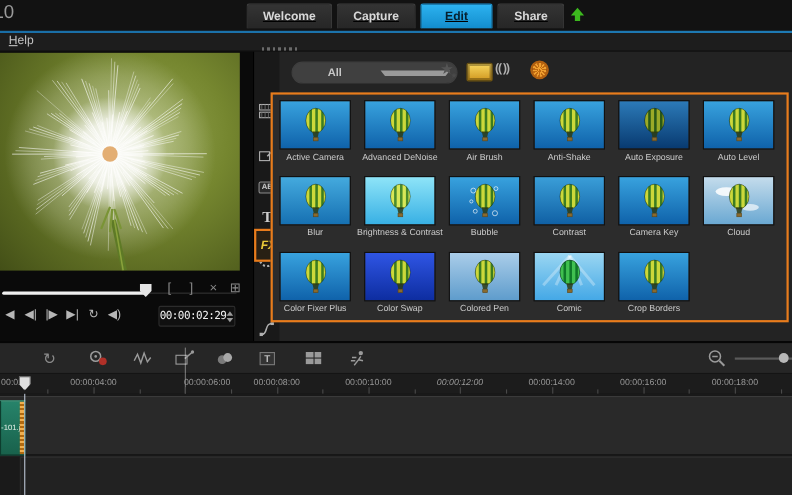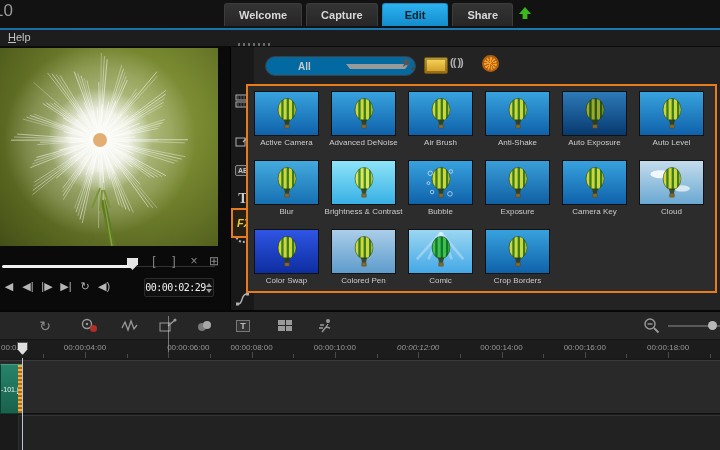--- a/index.html
+++ b/index.html
@@ -3,21 +3,21 @@
 <meta charset="utf-8">
 <style>
   html,body{margin:0;padding:0;}
   body{width:720px;height:450px;overflow:hidden;background:#181818;
        font-family:"Liberation Sans",sans-serif;-webkit-font-smoothing:antialiased;}
   .stage{position:relative;width:720px;height:450px;background:#1b1b1b;overflow:hidden;}
 
   
   .titlebar{position:absolute;left:0;top:0;width:720px;height:28px;background:#121212;}
   .app-title{position:absolute;left:-6px;top:1px;font-size:17px;color:#9a9a9a;}
-  .tab-strip{position:absolute;left:224px;top:3px;height:23px;display:flex;gap:4px;}
+  .tab-strip{position:absolute;left:224px;top:3px;height:23px;display:flex;gap:4px;text-decoration:underline;}
   .tab{height:23px;line-height:23px;padding:0 14px;font-size:11px;font-weight:bold;color:#d8d8d8;
        background:linear-gradient(#343434,#262626);border:1px solid #3c3c3c;border-bottom:none;
        border-radius:3px 3px 0 0;box-sizing:border-box;}
   .tab.active{background:linear-gradient(#2db3f0,#128ccc);color:#06202e;padding:0 22px;border-color:#1a8cc8;}
   .share-arrow{position:absolute;left:518px;top:6px;}
   .bluebar{position:absolute;left:0;top:28px;width:720px;height:2px;background:linear-gradient(90deg,#1a6ea6,#1e7ab4);}
 
   
   .menubar{position:absolute;left:0;top:30px;width:720px;height:16px;background:#1d1d1d;border-bottom:1px solid #0c0c0c;padding-left:31px;}
   .menu-item{position:absolute;left:8px;top:1px;font-size:11px;color:#c4c4c4;cursor:default;}
@@ -54,21 +54,21 @@
   .t-glyph{font-family:"Liberation Serif",serif;font-size:14px;font-weight:bold;color:#cccccc;}
   .gear{width:12px;height:12px;border:2px dotted #b0b0b0;border-radius:50%;position:relative;}
   .gear::after{content:"";position:absolute;left:3px;top:3px;width:2px;height:2px;background:#b0b0b0;border-radius:50%;}
   .fx-btn{position:absolute;left:0;top:161px;width:22px;height:26px;border:2px solid #e87c1c;background:#282014;
      display:flex;align-items:center;justify-content:center;font-size:11px;font-weight:bold;font-style:italic;color:#e8c838;}
 
   
   .fx-panel{position:absolute;left:254px;top:0;width:466px;height:263px;background:#232323;}
   .drag-dots{position:absolute;left:-16px;top:-4px;width:34px;height:3px;
      background:repeating-linear-gradient(90deg,#6a6a6a 0 2px,transparent 2px 5px);}
-  .dropdown{position:absolute;left:11px;top:9px;width:125px;height:18px;background:#0369a1;
+  .dropdown{position:absolute;left:11px;top:9px;width:125px;height:18px;background:#404040;
      border:1px solid #3e3e3e;border-radius:10px;display:flex;align-items:center;padding-left:24px;}
   .dropdown span{flex:1;font-size:10px;font-weight:bold;color:#c8c8c8;padding-left:8px;}
   .dd-arrow{width:0;height:0;border-left:4px solid transparent;border-right:4px solid transparent;border-top:5px solid #9a9a9a;margin-right:6px;}
   .hdr-star{position:absolute;left:146px;top:7px;font-size:14px;color:#555;}
   .hdr-star::after{content:"★";font-size:7px;color:#4a4a4a;position:relative;left:-3px;top:4px;}
   .hdr-film{position:absolute;left:170px;top:10px;width:22px;height:15px;border:1px solid #6e5410;border-radius:2px;
      background:linear-gradient(#f8d860,#d09820);box-shadow:inset 0 0 0 2px rgba(40,30,0,.35);}
   .hdr-audio{position:absolute;left:196px;top:9px;font-size:11px;font-weight:bold;color:#b0b0b0;letter-spacing:-1px;}
   .hdr-badge{position:absolute;left:228px;top:8px;width:17px;height:17px;border-radius:50%;
      border:2px solid #b05f10;box-sizing:border-box;
@@ -585,21 +585,21 @@
                     <rect x="5.2" y="0" width="3.4" height="26" fill="#ccd83a"></rect>
                     <rect x="11.2" y="0" width="3.4" height="26" fill="#ccd83a"></rect>
                     <rect x="17.2" y="0" width="3.4" height="26" fill="#ccd83a"></rect>
                     <rect x="23.2" y="0" width="3.4" height="26" fill="#ccd83a"></rect>
                   </g>
                   <ellipse cx="15" cy="13" rx="10" ry="12.5" fill="none" stroke="rgba(0,0,0,.35)" stroke-width="1"></ellipse>
                   <polygon points="11.5,24 18.5,24 17,30 13,30" fill="rgba(45,60,20,.85)"></polygon>
                   <rect x="12.6" y="30" width="4.8" height="3.6" fill="#8a6a2c" stroke="#5a4418" stroke-width="0.6"></rect>
                 </svg>
               </div>
-              <div class="fx-label">Exposure</div>
+              <div class="fx-label">Contrast</div>
             </div>
             <div class="fx-cell">
               <div class="fx-thumb" style="background: linear-gradient(rgb(56, 162, 222), rgb(15, 98, 170));">
                 <svg viewBox="0 0 30 38" class="bal">
                   <defs>
                     <clipPath id="bc10">
                       <ellipse cx="15" cy="13" rx="10" ry="12.5"></ellipse>
                     </clipPath>
                   </defs>
                   <g clip-path="url(#bc10)">
@@ -632,20 +632,42 @@
                     <rect x="11.2" y="0" width="3.4" height="26" fill="#ccd83a"></rect>
                     <rect x="17.2" y="0" width="3.4" height="26" fill="#ccd83a"></rect>
                     <rect x="23.2" y="0" width="3.4" height="26" fill="#ccd83a"></rect>
                   </g>
                   <ellipse cx="15" cy="13" rx="10" ry="12.5" fill="none" stroke="rgba(0,0,0,.35)" stroke-width="1"></ellipse>
                   <polygon points="11.5,24 18.5,24 17,30 13,30" fill="rgba(45,60,20,.85)"></polygon>
                   <rect x="12.6" y="30" width="4.8" height="3.6" fill="#8a6a2c" stroke="#5a4418" stroke-width="0.6"></rect>
                 </svg>
               </div>
               <div class="fx-label">Cloud</div>
+            </div>
+            <div class="fx-cell">
+              <div class="fx-thumb" style="background: linear-gradient(rgb(56, 162, 222), rgb(15, 98, 170));">
+                <svg viewBox="0 0 30 38" class="bal">
+                  <defs>
+                    <clipPath id="bc12">
+                      <ellipse cx="15" cy="13" rx="10" ry="12.5"></ellipse>
+                    </clipPath>
+                  </defs>
+                  <g clip-path="url(#bc12)">
+                    <rect x="0" y="0" width="30" height="26" fill="#3c7c20"></rect>
+                    <rect x="5.2" y="0" width="3.4" height="26" fill="#ccd83a"></rect>
+                    <rect x="11.2" y="0" width="3.4" height="26" fill="#ccd83a"></rect>
+                    <rect x="17.2" y="0" width="3.4" height="26" fill="#ccd83a"></rect>
+                    <rect x="23.2" y="0" width="3.4" height="26" fill="#ccd83a"></rect>
+                  </g>
+                  <ellipse cx="15" cy="13" rx="10" ry="12.5" fill="none" stroke="rgba(0,0,0,.35)" stroke-width="1"></ellipse>
+                  <polygon points="11.5,24 18.5,24 17,30 13,30" fill="rgba(45,60,20,.85)"></polygon>
+                  <rect x="12.6" y="30" width="4.8" height="3.6" fill="#8a6a2c" stroke="#5a4418" stroke-width="0.6"></rect>
+                </svg>
+              </div>
+              <div class="fx-label">Color Fixer Plus</div>
             </div>
             <div class="fx-cell">
               <div class="fx-thumb" style="background: linear-gradient(rgb(47, 85, 228), rgb(13, 45, 160));">
                 <svg viewBox="0 0 30 38" class="bal">
                   <defs>
                     <clipPath id="bc13">
                       <ellipse cx="15" cy="13" rx="10" ry="12.5"></ellipse>
                     </clipPath>
                   </defs>
                   <g clip-path="url(#bc13)">

